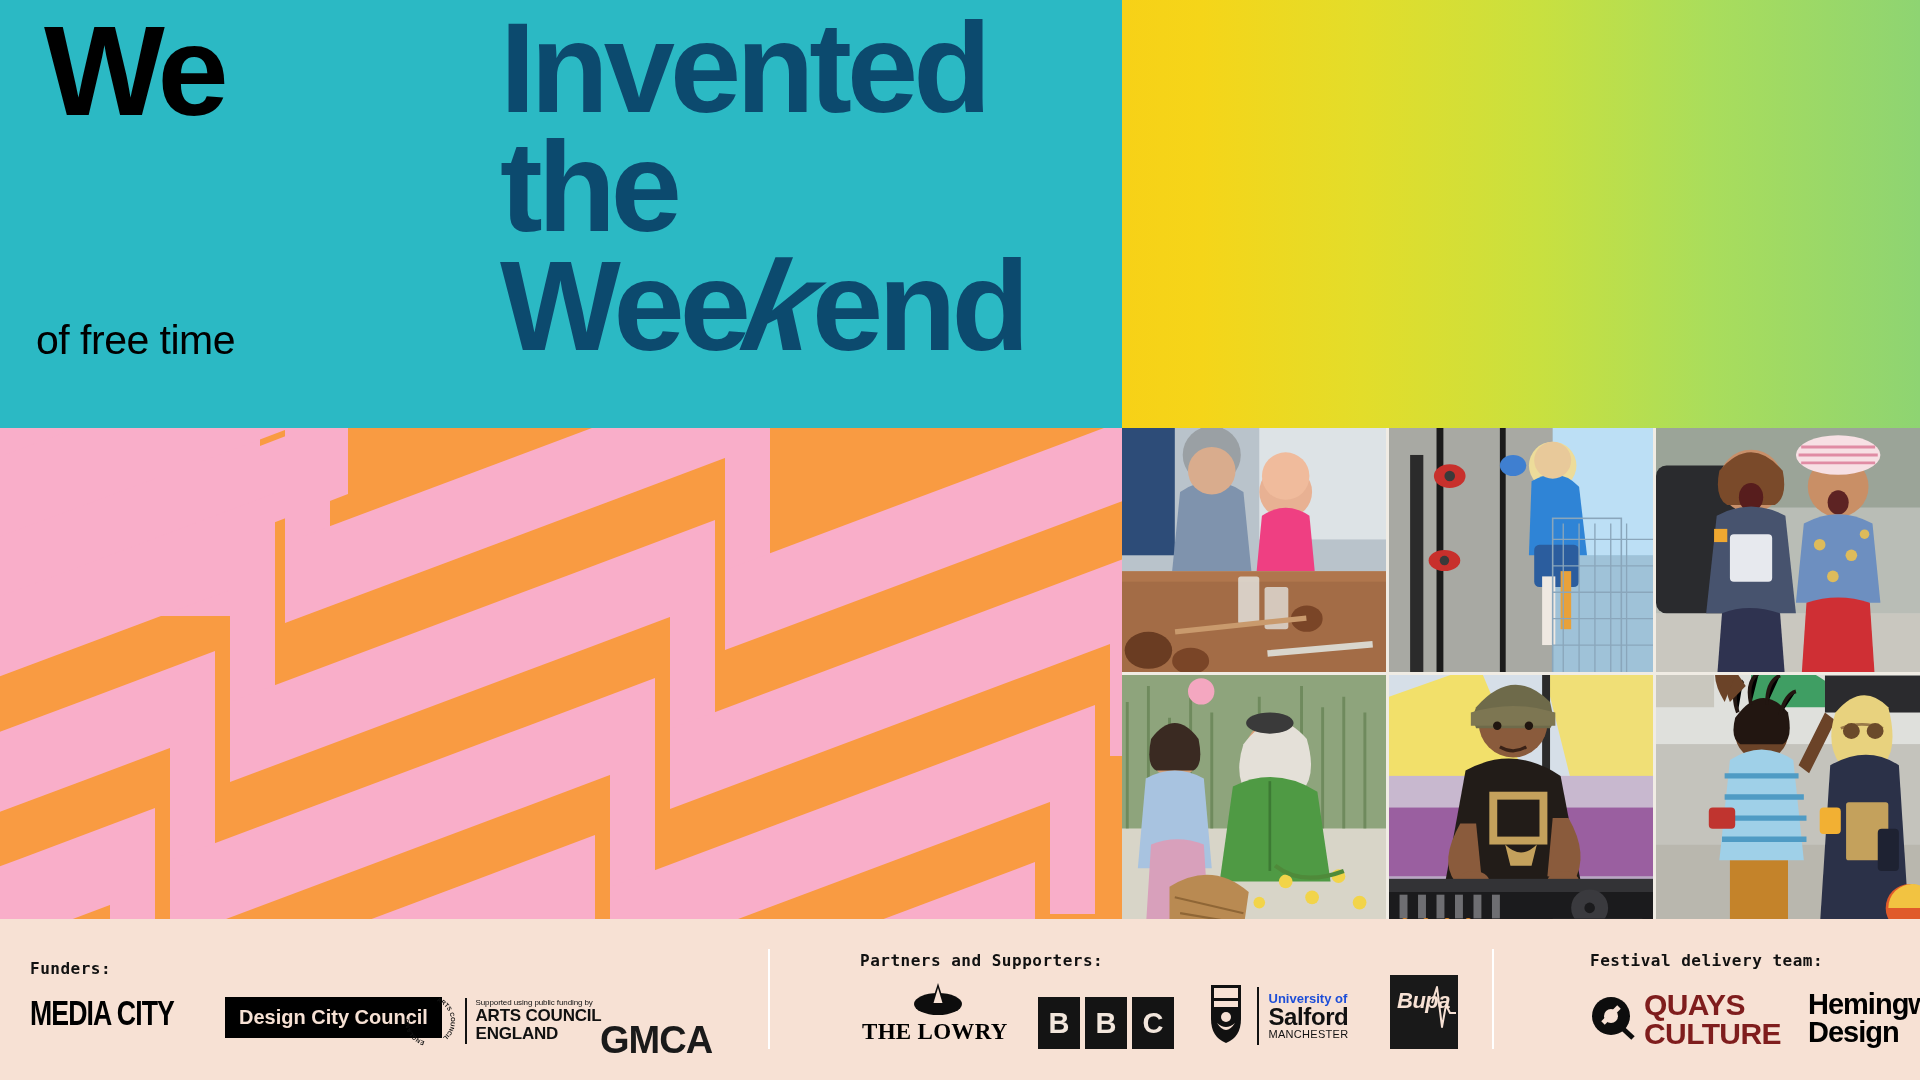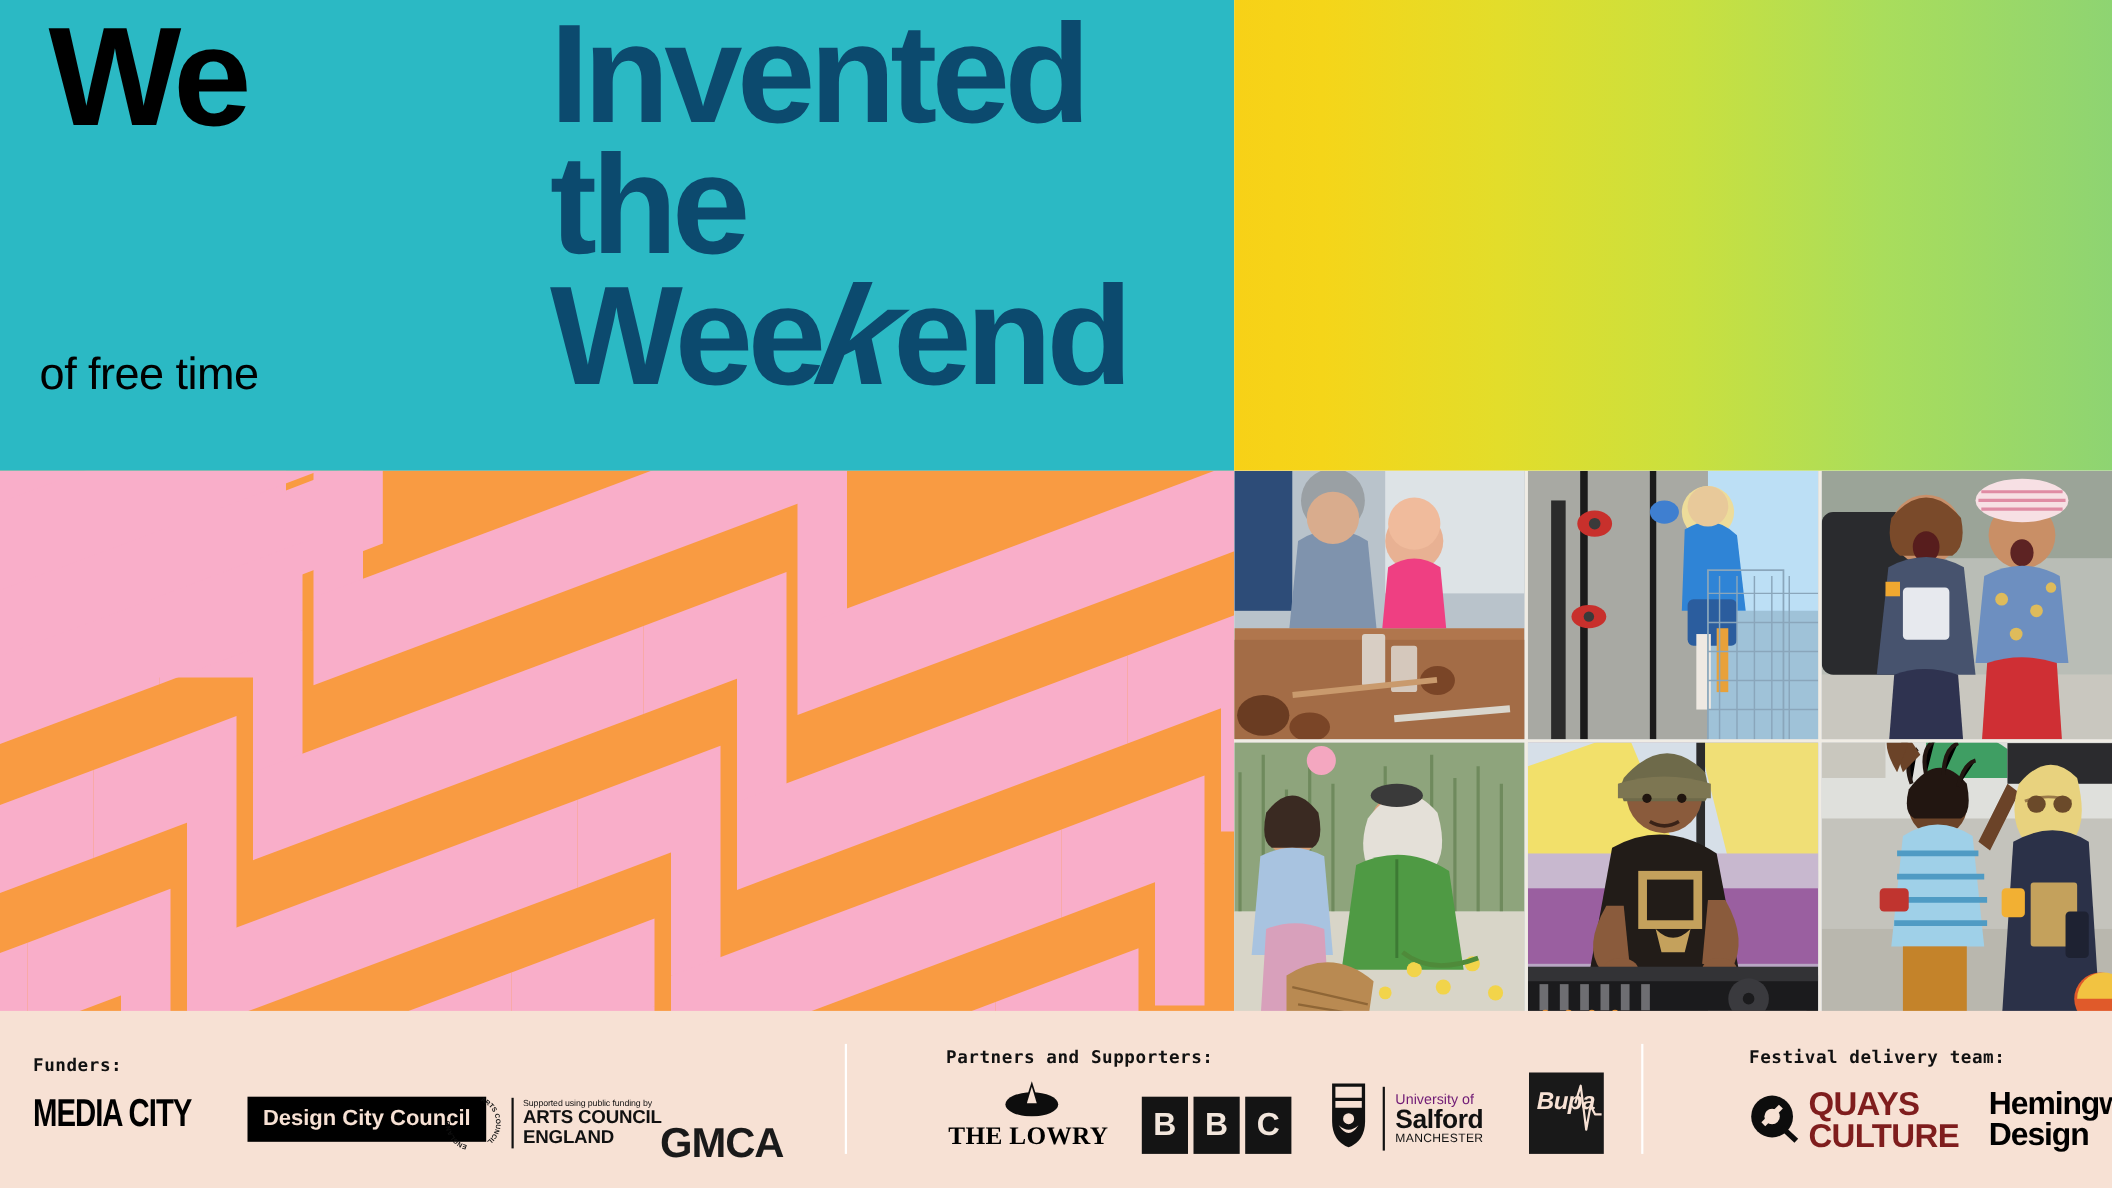--- a/index.html
+++ b/index.html
@@ -105,21 +105,21 @@
   .logo-bbc { display:flex; gap:5px; }
   .bbc-box {
     background:#141414; color:#f2e6dc; font-weight:700; font-size:29px;
     width:42px; height:52px; display:flex; align-items:center; justify-content:center;
     font-family:"Liberation Sans", sans-serif;
   }
 
   .logo-uos { display:flex; align-items:center; gap:10px; }
   .uos-bar { width:1.5px; height:58px; background:#111; }
   .uos-text { line-height:1.0; }
-  .uos-1 { font-size:13px; font-weight:400; color:#701a75; white-space:nowrap; }
+  .uos-1 { font-size:13px; font-weight:700; color:#1d4ed8; white-space:nowrap; }
   .uos-2 { font-size:24px; font-weight:700; color:#111; letter-spacing:-0.4px; line-height:1.0;}
   .uos-3 { font-size:11px; font-weight:400; color:#111; letter-spacing:0.3px; white-space:nowrap;}
 
   .logo-bupa {
     background:#191919; width:68px; height:74px; position:relative;
   }
   .bupa-word {
     position:absolute; left:7px; top:13px; color:#f7e1d4;
     font-style:italic; font-weight:700; font-size:22px; letter-spacing:-0.5px;
   }

